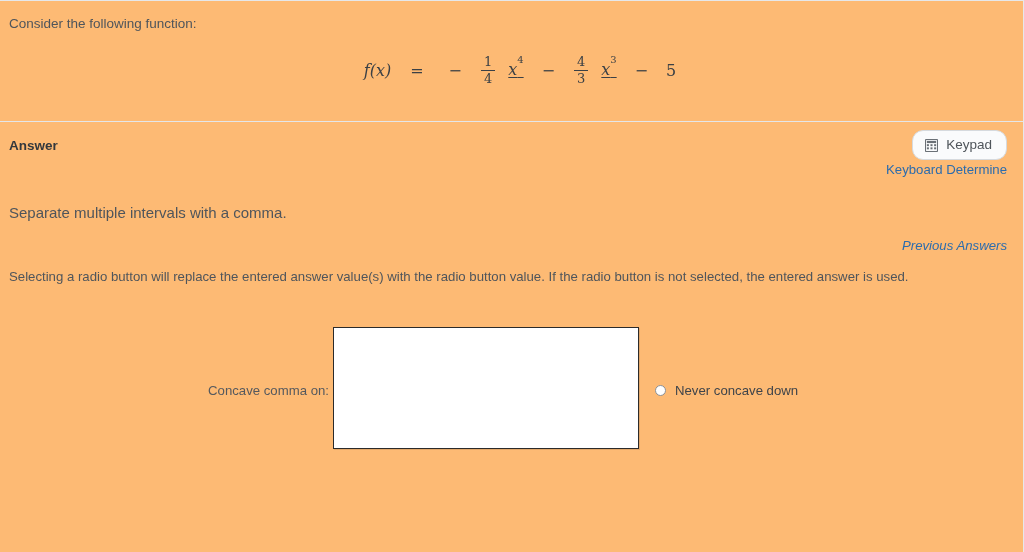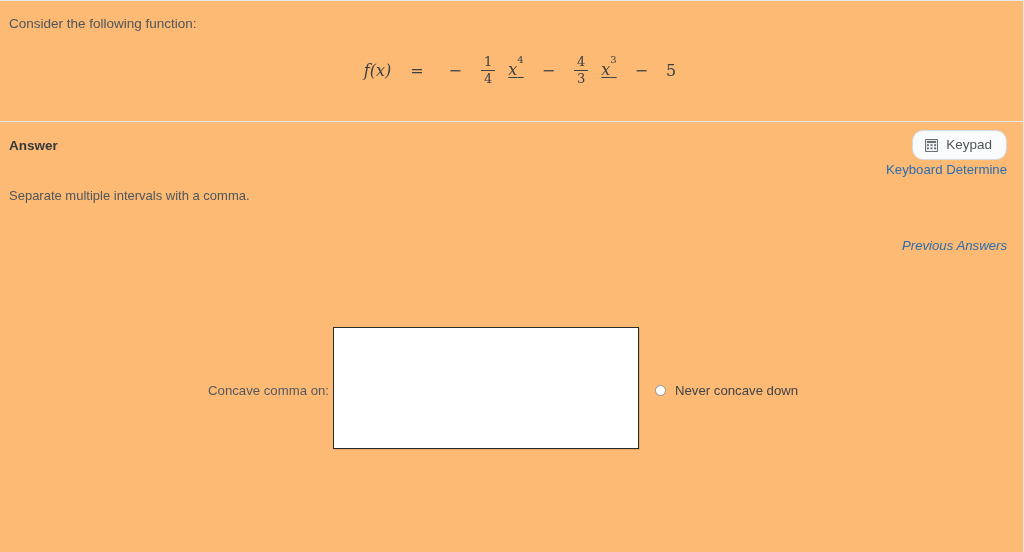--- a/index.html
+++ b/index.html
@@ -144,23 +144,23 @@
     right: 0;
     top: 40px;
     font-size: 13.2px;
     color: #2c6cad;
     text-decoration: none;
     cursor: pointer;
     white-space: nowrap;
   }
 
   .separate-note {
-    font-size: 13px;
-    color: #4f555b;
-    margin-top: 20px;
+    font-size: 15px;
+    color: #4f555b;
+    margin-top: 36px;
   }
 
   .prev-answers {
     position: absolute;
     right: 16px;
     top: 116px;
     font-size: 13.2px;
     color: #2c6cad;
     text-decoration: none;
     cursor: pointer;
@@ -296,20 +296,21 @@
         <span>Keypad</span>
       </button>
 
       <a class="kb-shortcuts">Keyboard Determine</a>
     </div>
 
     <div class="separate-note">Separate multiple intervals with a comma.</div>
 
     <a class="prev-answers">Previous Answers</a>
 
+    <div class="radio-note">Selecting a radio button will replace the entered answer value(s) with the radio button value. If the radio button is not selected, the entered answer is used.</div>
   </div>
 
   <div class="rows">
 
 
     <div class="answer-row second">
       <div class="row-label">Concave comma on:</div>
       <textarea class="answer-box" placeholder="" style=""></textarea>
       <div class="radio-wrap">
         <span class="radio-dot"></span>

